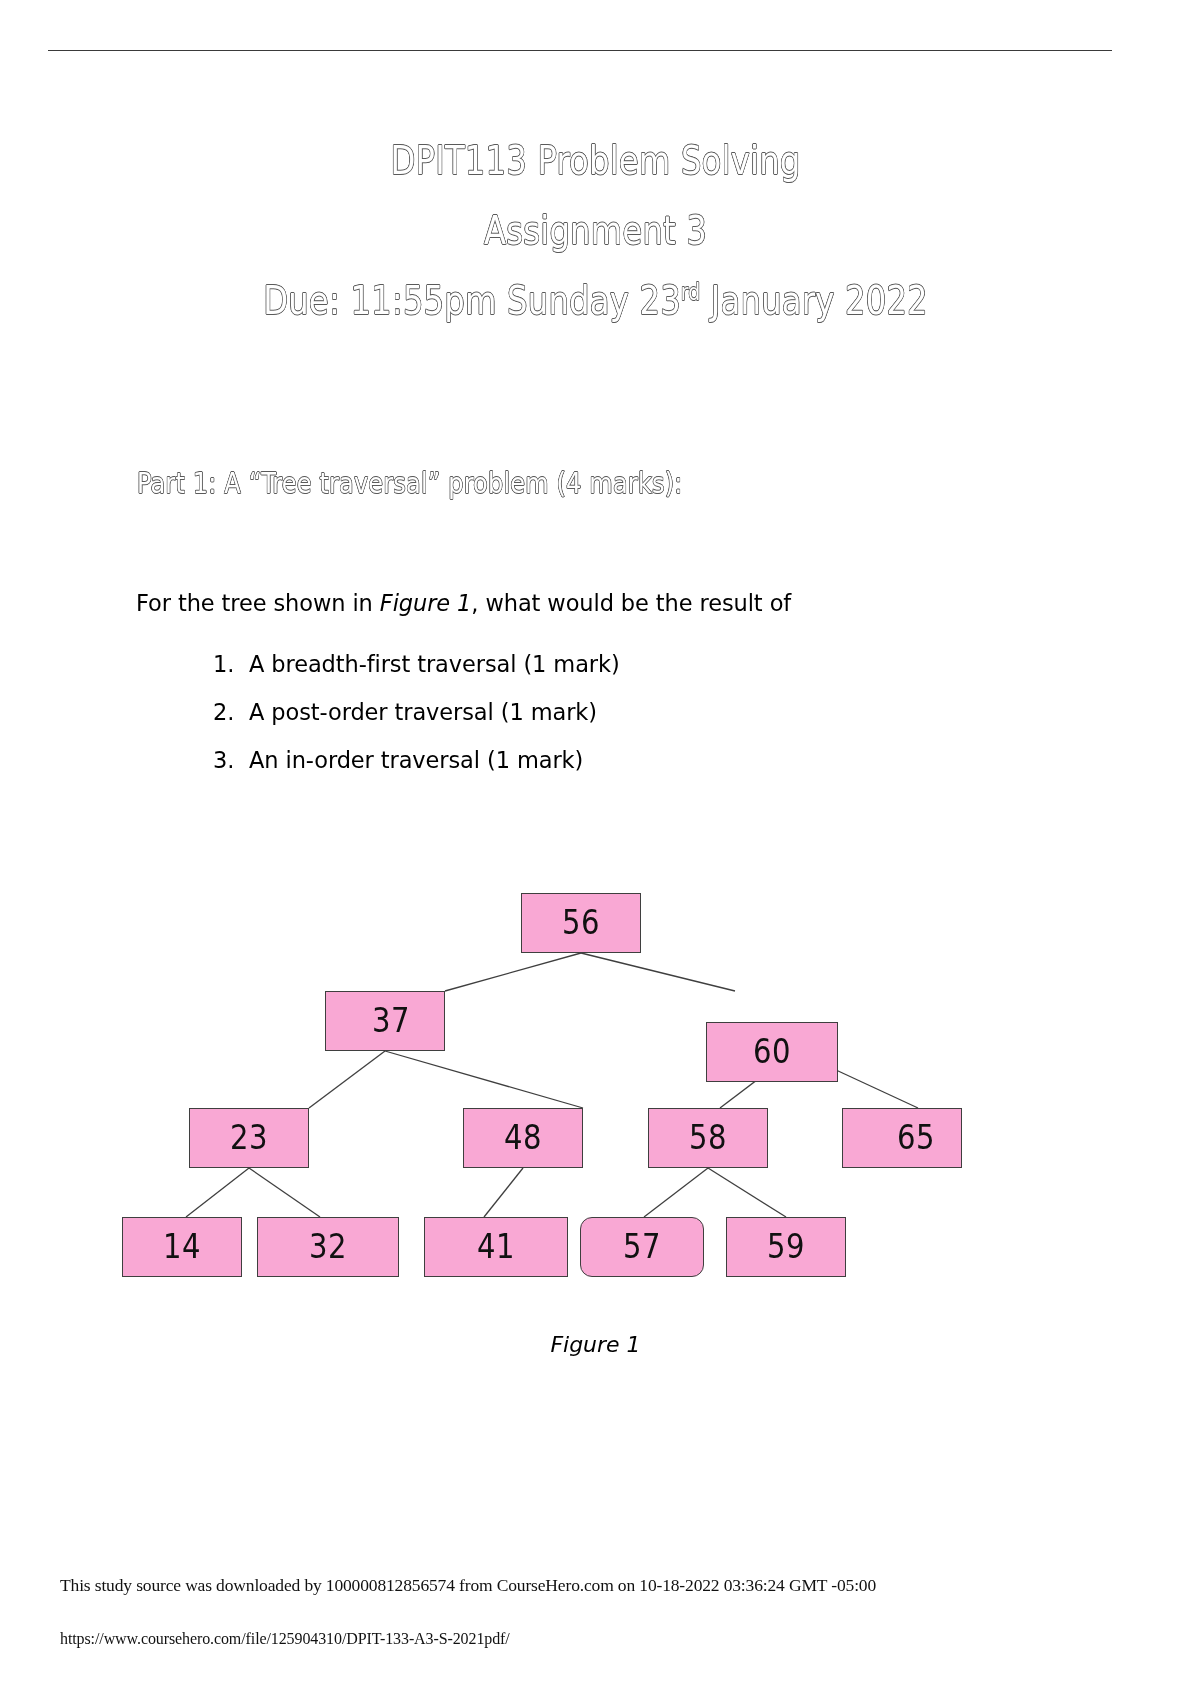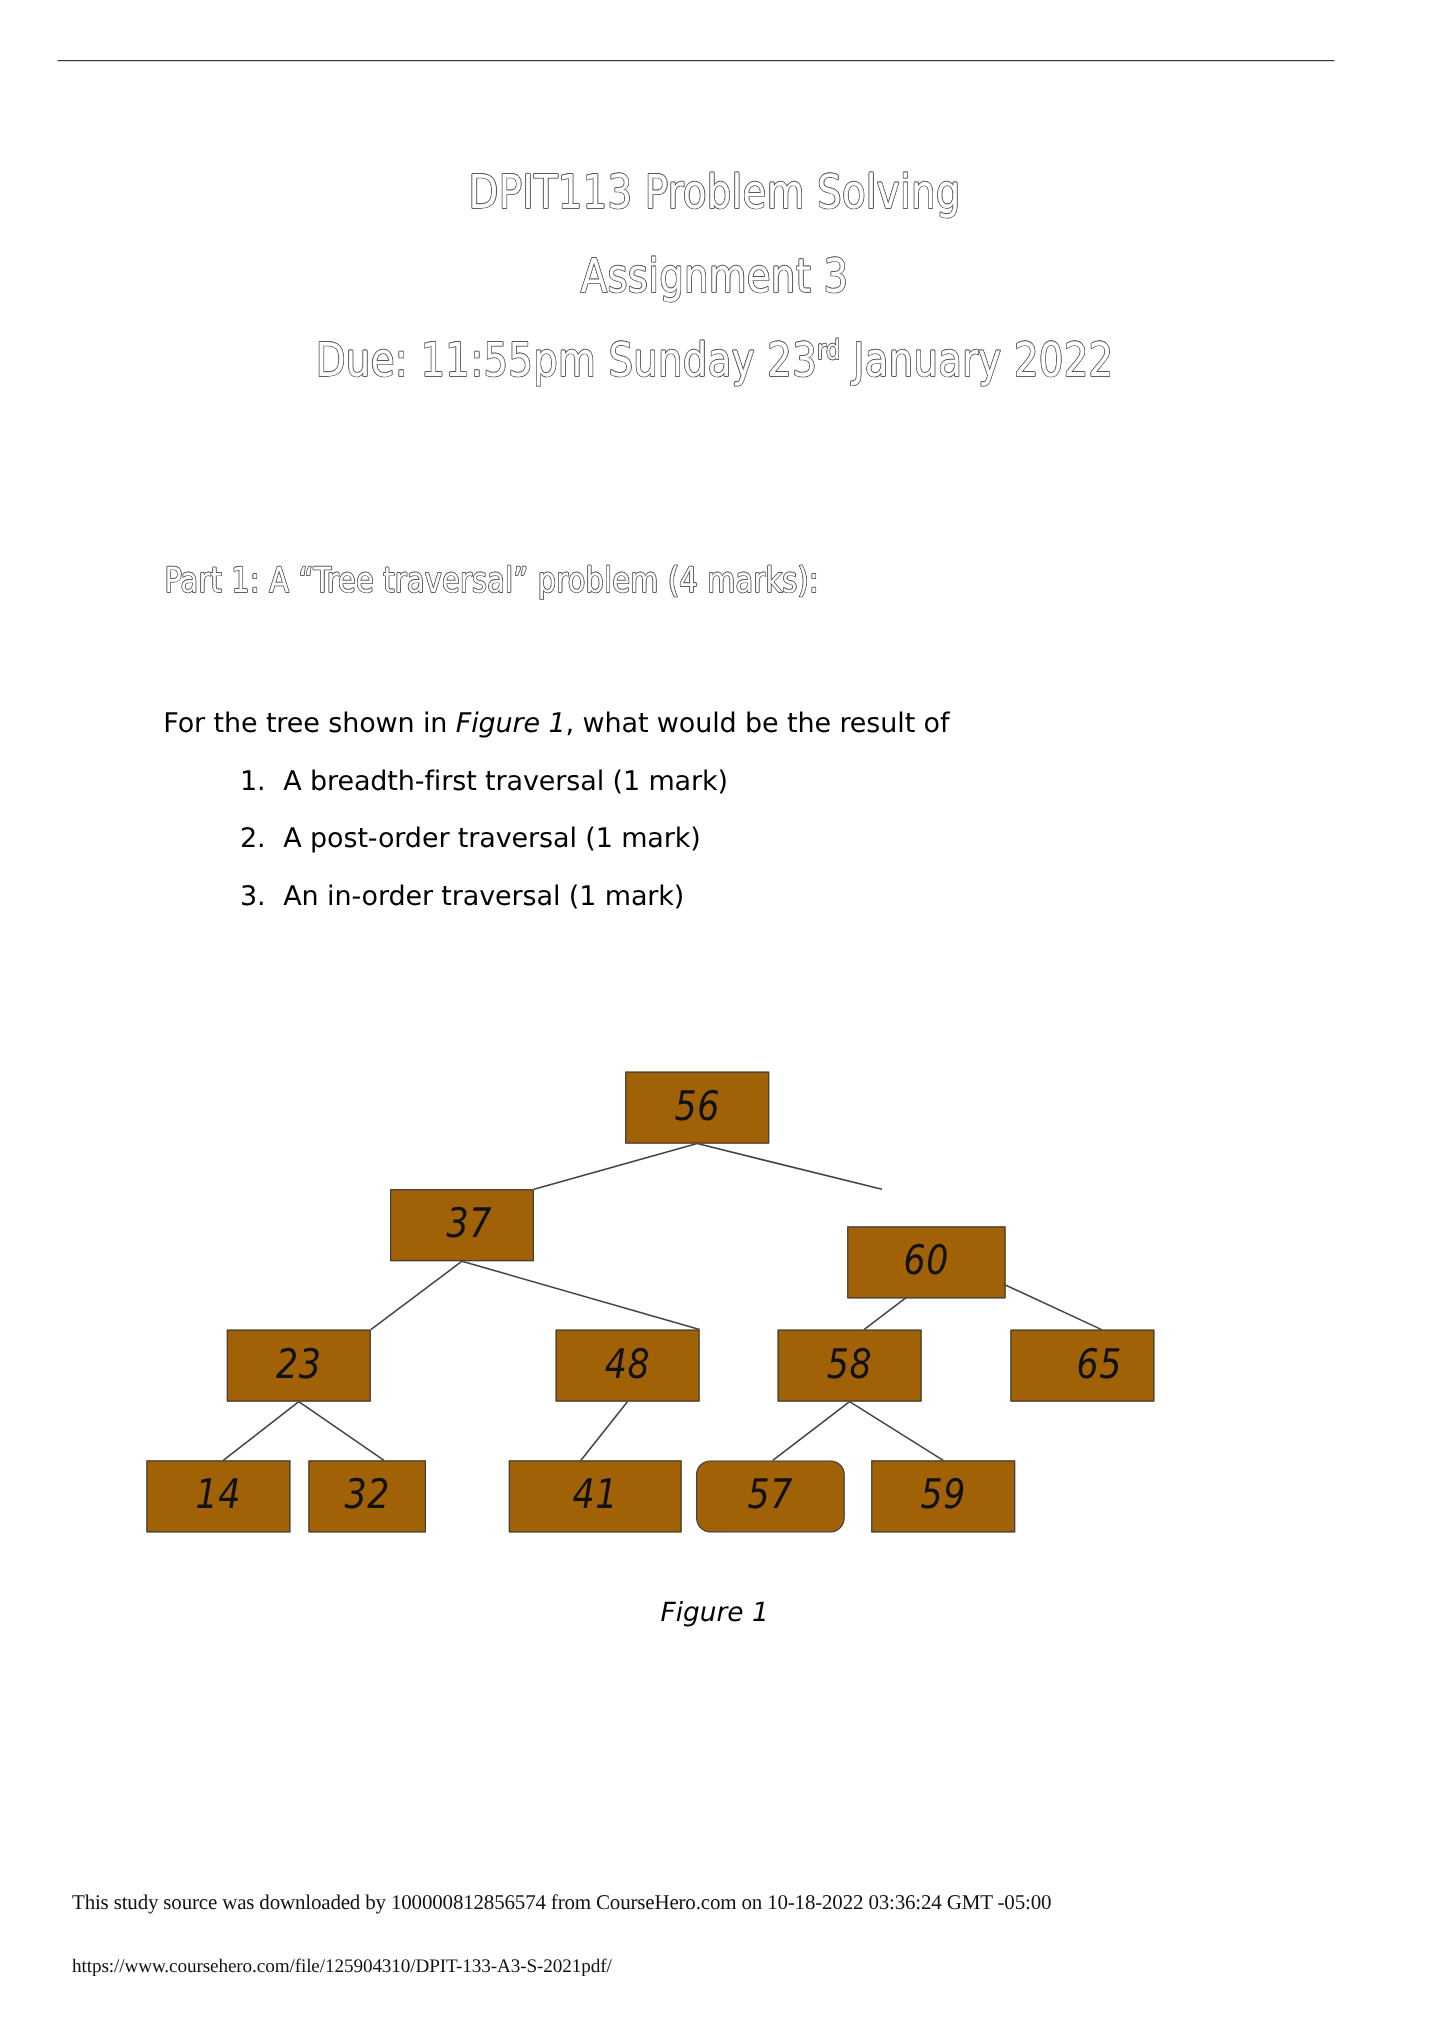--- a/index.html
+++ b/index.html
@@ -90,21 +90,21 @@
   }
   .body-text em {
     font-style: italic;
   }
 
   .q-list {
     position: absolute;
     left: 200px;
     top: 636px;
     width: 700px;
-    margin: 0;
+    margin: 13px;
     padding: 0;
     list-style: none;
     font-family: "DejaVu Sans", "Liberation Sans", sans-serif;
     font-size: 22.5px;
     letter-spacing: -0.1px;
   }
   .q-list li {
     display: block;
     height: 48px;
     line-height: 30px;
@@ -125,29 +125,28 @@
   }
   .tree-svg {
     position: absolute;
     left: 0;
     top: 0;
   }
   .node-box {
     position: absolute;
     box-sizing: border-box;
     border: 1.3px solid #3f3f3f;
-    background: #a16207;
+    background: #f9a8d4;
     display: flex;
     align-items: center;
     justify-content: center;
     font-family: "DejaVu Sans Condensed", "Liberation Sans Narrow", "Liberation Sans", sans-serif;
     font-size: 34px;
     color: #111111;
     letter-spacing: 0.5px;
-    font-style: italic;
   }
   .node-label {
     transform: scaleX(0.95);
     line-height: 1;
     padding-bottom: 2px;
   }
 
   .figure-caption {
     position: absolute;
     left: 0;
@@ -237,21 +236,21 @@
         </div>
         <div class="node-box" style="left: 648px; top: 228px; width: 120px; height: 60px;">
           <span class="node-label">58</span>
         </div>
         <div class="node-box" style="left: 842px; top: 228px; width: 120px; height: 60px; padding-left: 28px;">
           <span class="node-label">65</span>
         </div>
         <div class="node-box" style="left: 122px; top: 337px; width: 120px; height: 60px; justify-content: center;">
           <span class="node-label">14</span>
         </div>
-        <div class="node-box" style="left: 257px; top: 337px; width: 98px; height: 60px;">
+        <div class="node-box" style="left: 257px; top: 337px; width: 142px; height: 60px;">
           <span class="node-label">32</span>
         </div>
         <div class="node-box" style="left: 424px; top: 337px; width: 144px; height: 60px;">
           <span class="node-label">41</span>
         </div>
         <div class="node-box" style="left: 580px; top: 337px; width: 124px; height: 60px; border-radius: 12px;">
           <span class="node-label">57</span>
         </div>
         <div class="node-box" style="left: 726px; top: 337px; width: 120px; height: 60px;">
           <span class="node-label">59</span>

